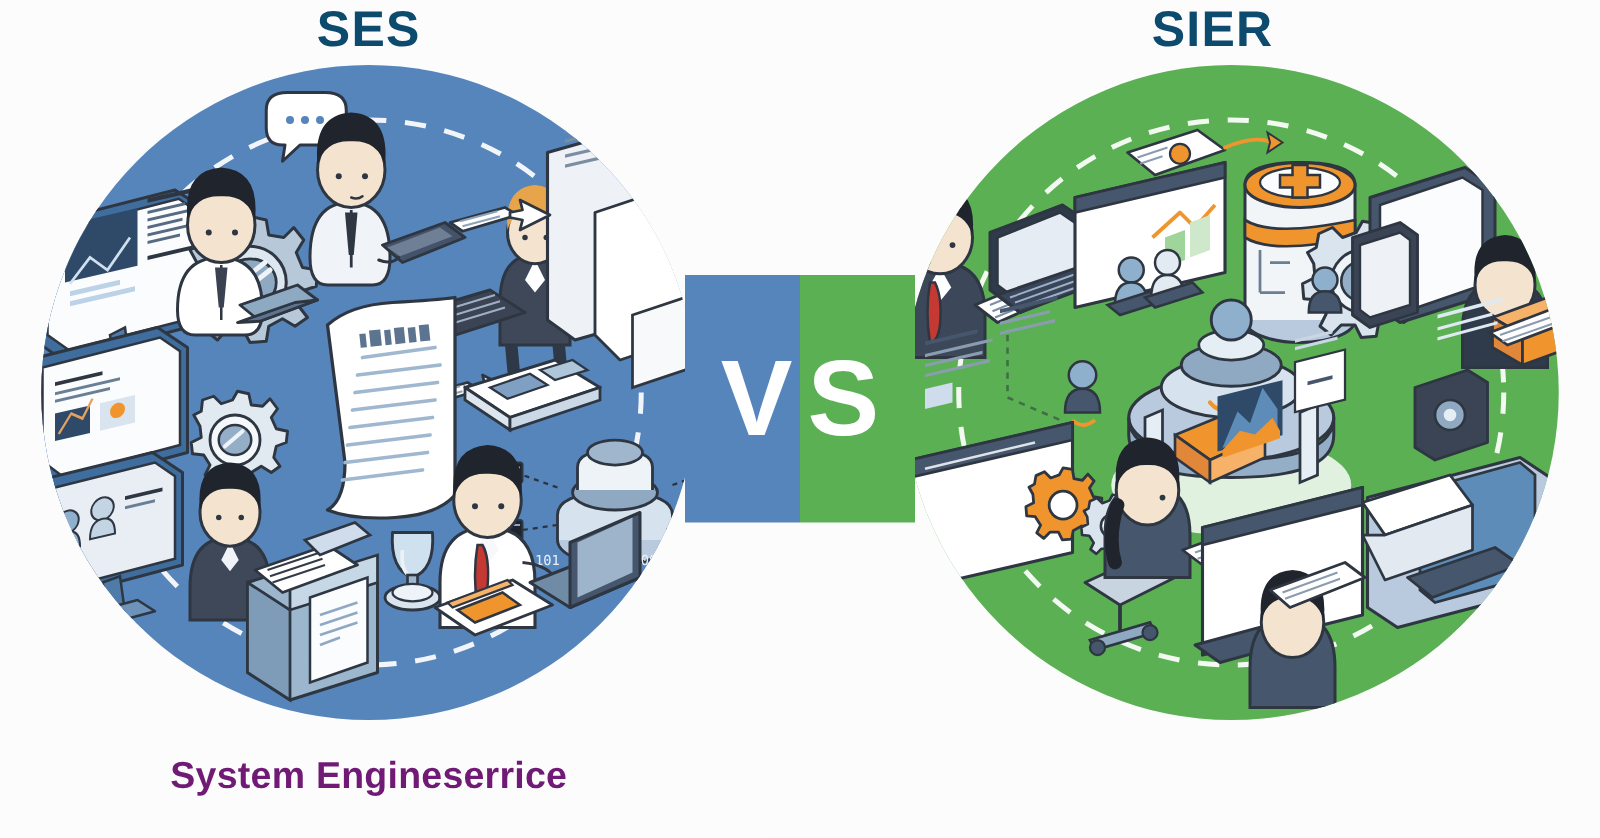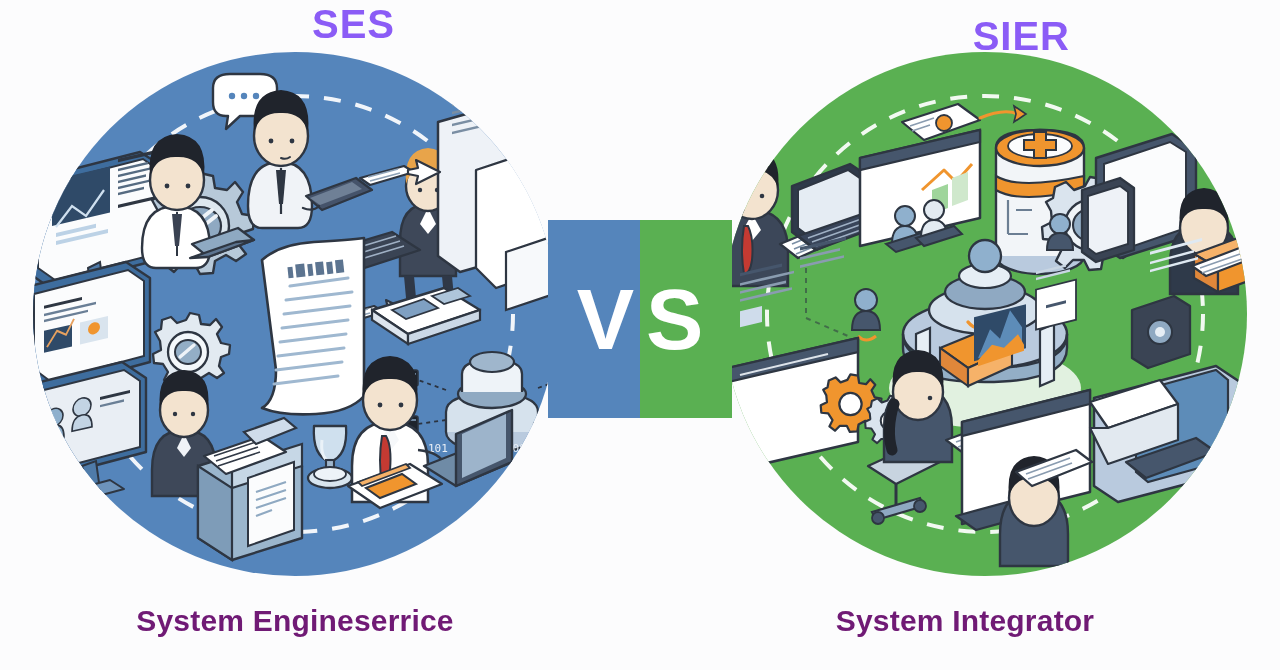--- a/index.html
+++ b/index.html
@@ -16,26 +16,26 @@
     height: 670px;
     background: #fcfcfd;
     overflow: hidden;
   }
   .title {
     position: absolute;
     top: 2px;
     font-size: 40px;
     font-weight: bold;
     letter-spacing: 1px;
-    color: #8b5cf6;
-    text-align: right;
+    color: #0c4a6e;
+    text-align: center;
     width: 200px;
   }
   #title-left  { left: 195px; }
-  #title-right { left: 870px; margin-top: 12px; }
+  #title-right { left: 870px; }
 
   .caption {
     position: absolute;
     top: 604px;
     font-size: 30px;
     font-weight: bold;
     color: #701a75;
     text-align: center;
     width: 560px;
     letter-spacing: 0.2px;
@@ -626,15 +626,14 @@
 
   <div class="title" id="title-left">SES</div>
   <div class="title" id="title-right">SIER</div>
 
   <div class="vs-badge">
     <div class="vs-half vs-left">V</div>
     <div class="vs-half vs-right">S</div>
   </div>
 
   <div class="caption" id="caption-left">System Engineserrice</div>
-  <div class="caption" id="caption-right">System Integrator</div>
 
 </div>
 
 </body></html>

